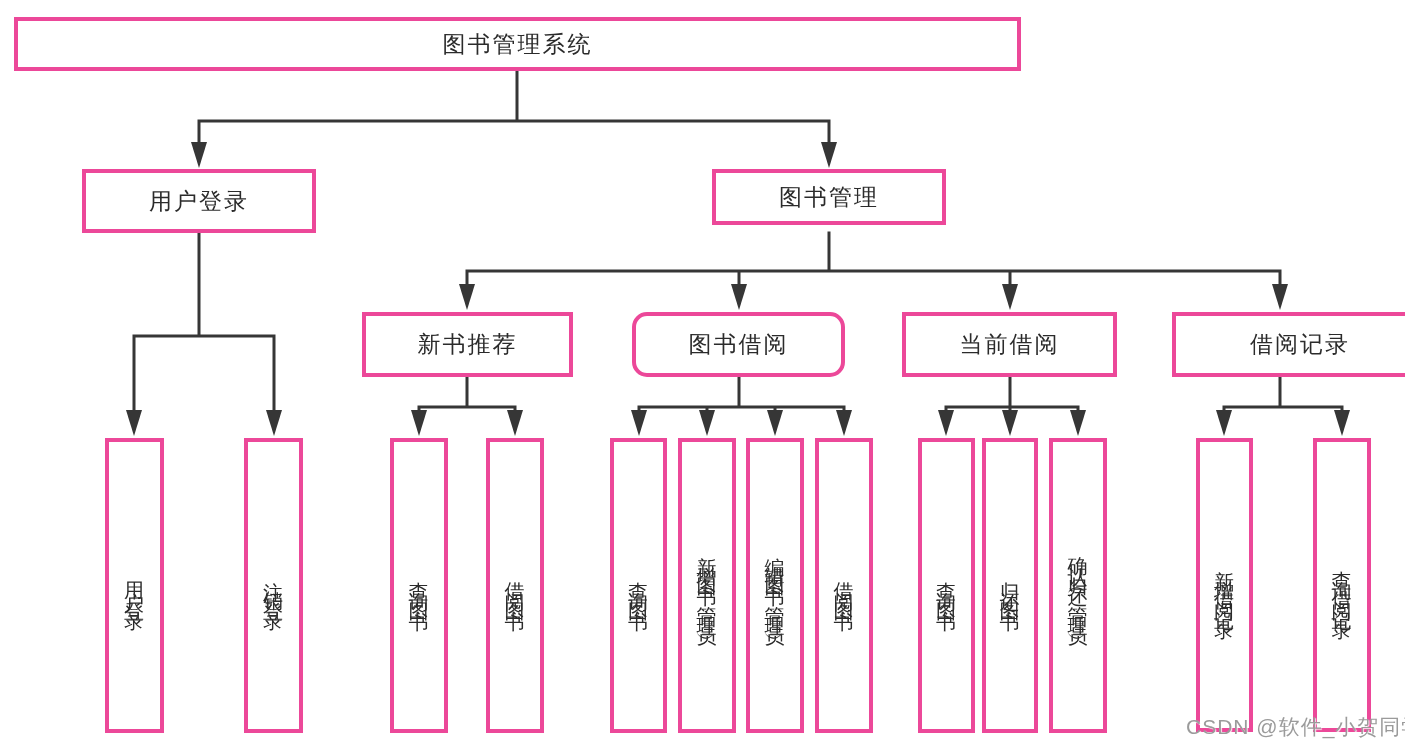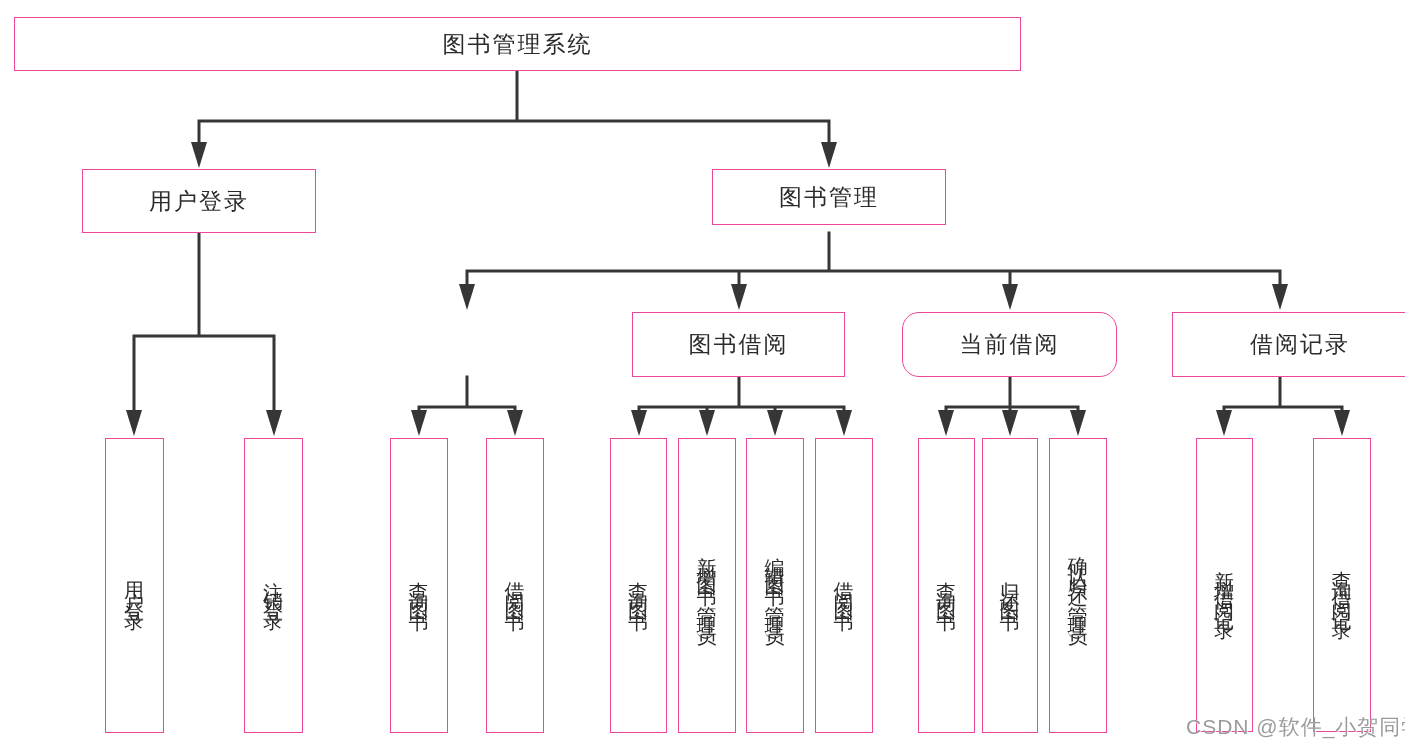--- a/index.html
+++ b/index.html
@@ -14,21 +14,21 @@
   }
   svg.connectors {
     position: absolute;
     left: 0; top: 0;
     width: 1405px; height: 747px;
   }
   .node {
     position: absolute;
     box-sizing: border-box;
     background: #ffffff;
-    border: 1px solid #ec4899;
+    border: 4px solid #ec4899;
     display: flex;
     align-items: center;
     justify-content: center;
     text-align: center;
   }
   .h-node {
     font-size: 23px;
     letter-spacing: 2px;
     white-space: nowrap;
   }
@@ -101,22 +101,23 @@
       <polygon points="1216,410 1232,410 1224,436"></polygon>
       <polygon points="1334,410 1350,410 1342,436"></polygon>
     </g>
   </svg>
 
   <div class="node h-node" style="left:14px; top:17px; width:1007px; height:54px;">图书管理系统</div>
 
   <div class="node h-node" style="left:82px; top:169px; width:234px; height:64px;">用户登录</div>
   <div class="node h-node" style="left:712px; top:169px; width:234px; height:56px;">图书管理</div>
 
-  <div class="node h-node" style="left:632px; top:312px; width:213px; height:65px;">图书借阅</div>
-  <div class="node h-node" style="left:902px; top:312px; width:215px; height:65px;border-radius:17px;">当前借阅</div>
+  <div class="node h-node" style="left:362px; top:312px; width:211px; height:65px;">新书推荐</div>
+  <div class="node h-node" style="left:632px; top:312px; width:213px; height:65px;border-radius:15px;">图书借阅</div>
+  <div class="node h-node" style="left:902px; top:312px; width:215px; height:65px;">当前借阅</div>
   <div class="node h-node" style="left:1172px; top:312px; width:256px; height:65px;">借阅记录</div>
 
   <div class="node leaf" style="left:105px; top:438px; width:59px; height:295px;">用户登录</div>
   <div class="node leaf" style="left:244px; top:438px; width:59px; height:295px;">注销登录</div>
 
   <div class="node leaf" style="left:390px; top:438px; width:58px; height:295px;">查询图书</div>
   <div class="node leaf" style="left:486px; top:438px; width:58px; height:295px;">借阅图书</div>
 
   <div class="node leaf" style="left:610px; top:438px; width:57px; height:295px;">查询图书</div>
   <div class="node leaf" style="left:678px; top:438px; width:58px; height:295px;">新增图书（管理员）</div>

